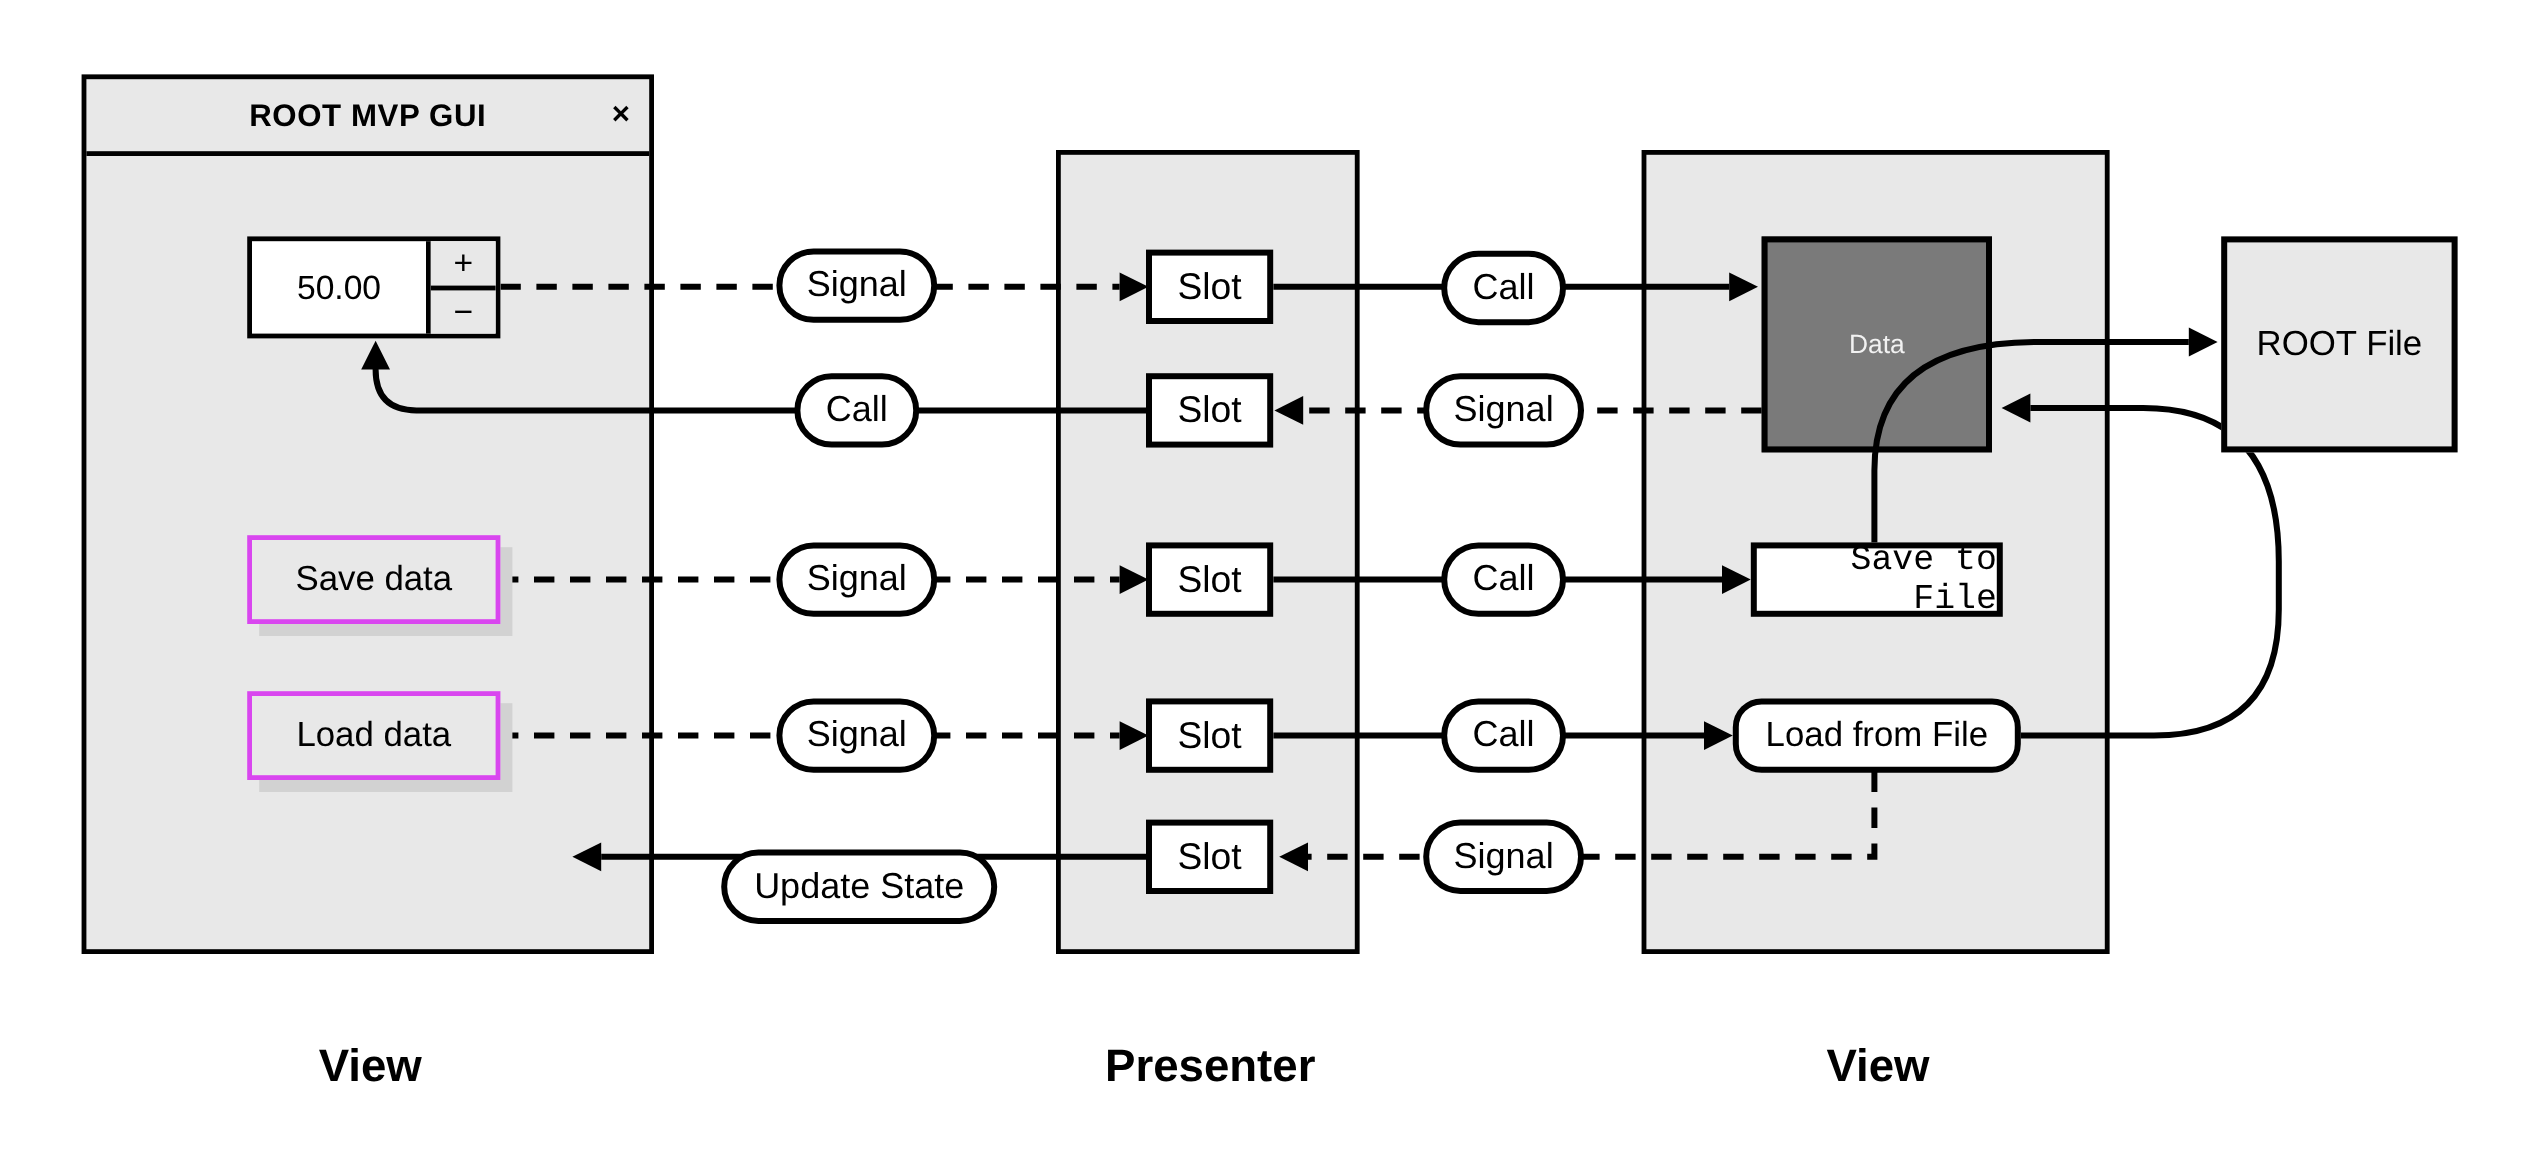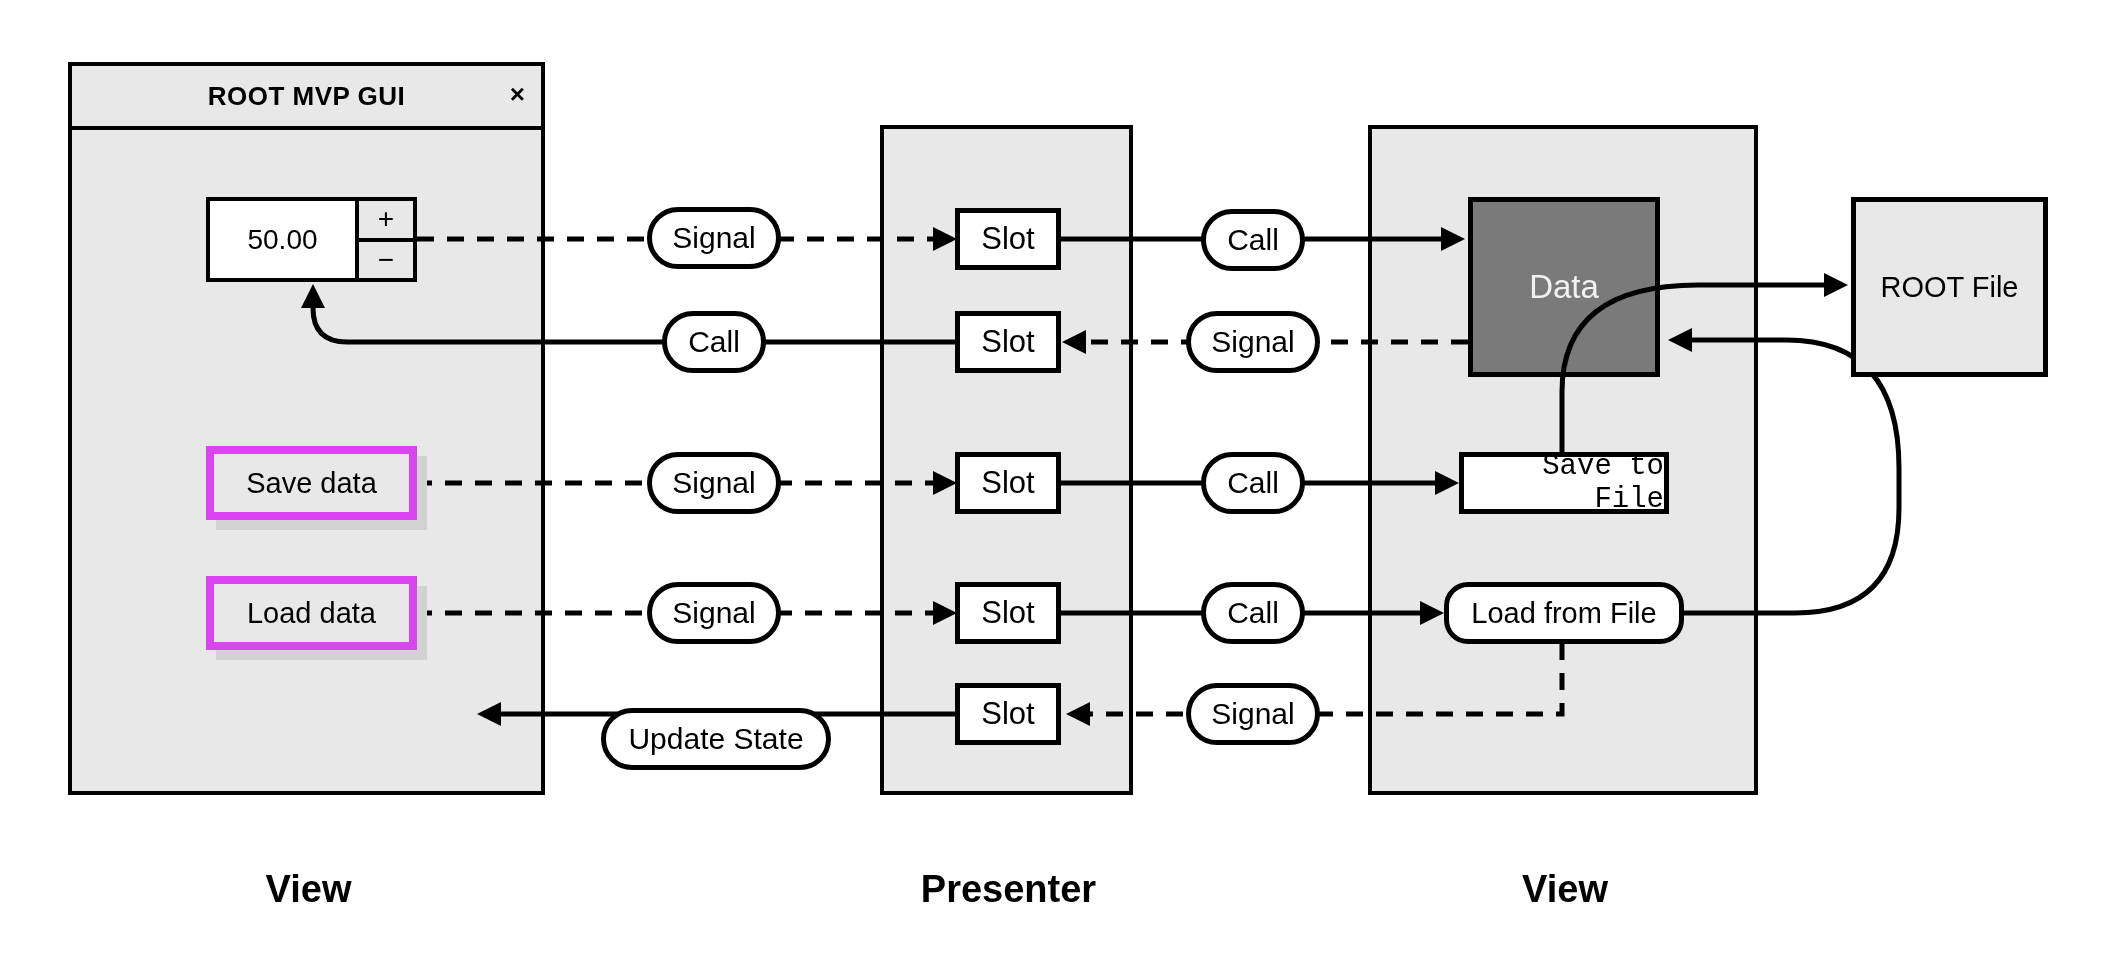--- a/index.html
+++ b/index.html
@@ -16,32 +16,32 @@
   .titlebar .title{font-size:26px;font-weight:bold;letter-spacing:.5px;}
   .titlebar .close{
     position:absolute;right:16px;top:0;height:56px;display:flex;align-items:center;
     font-size:26px;font-weight:bold;cursor:default;
   }
   svg.wires{position:absolute;left:0;top:0;z-index:3;}
   .node{z-index:4;background:#fff;border:5px solid #000;display:flex;align-items:center;justify-content:center;font-size:30px;}
   .slot{width:106px;height:62px;left:955px;font-size:31px;}
   .oval{border-radius:40px;height:62px;font-size:30px;}
   .btn{
-    z-index:4;background:#e8e8e8;border:8px solid #d946ef;display:flex;align-items:center;justify-content:center;
+    z-index:4;background:#e8e8e8;border:4px solid #d946ef;display:flex;align-items:center;justify-content:center;
     font-size:29px;box-shadow:10px 10px 0 #d2d2d2;
   }
   .spinner{z-index:4;left:206px;top:197px;width:211px;height:85px;background:#fff;border:4px solid #000;display:flex;}
   .spinner .value{flex:1;display:flex;align-items:center;justify-content:center;font-size:28px;}
   .spinner .steppers{width:54px;border-left:4px solid #000;display:flex;flex-direction:column;}
   .spinner .steppers div{flex:1;background:#e8e8e8;display:flex;align-items:center;justify-content:center;font-size:28px;line-height:1;}
   .spinner .steppers .up{border-bottom:2px solid #000;}
   .spinner .steppers .down{border-top:2px solid #000;}
   .datanode{
     z-index:2;left:1468px;top:197px;width:192px;height:180px;background:#7a7a7a;border:5px solid #000;
-    display:flex;align-items:center;justify-content:center;color:#f2f2f2;font-size:33px;
+    display:flex;align-items:center;justify-content:center;color:#f2f2f2;font-size:22px;
   }
   .rootfile{z-index:4;left:1851px;top:197px;width:197px;height:180px;background:#e8e8e8;border:5px solid #000;font-size:29px;}
   .collabel{z-index:4;font-size:38px;font-weight:bold;text-align:center;}
   .wire{fill:none;stroke:#000;stroke-width:5;}
   .dashed{stroke-dasharray:17 13;}
   .head{fill:#000;stroke:none;}
 </style>
 </head>
 <body>
 

